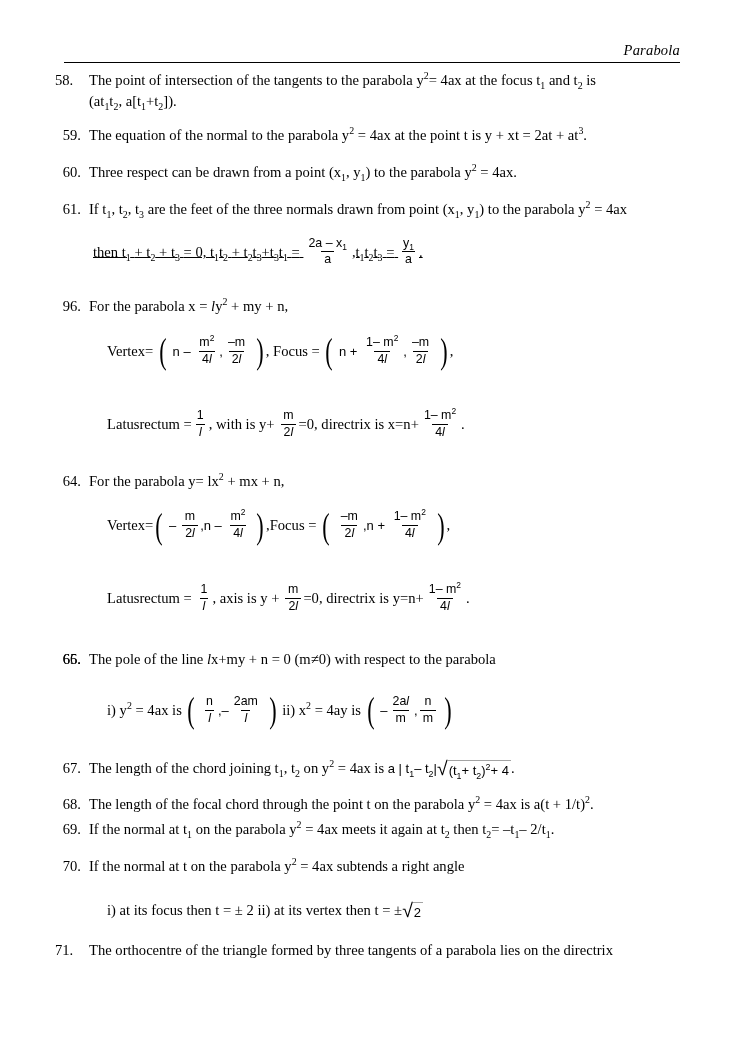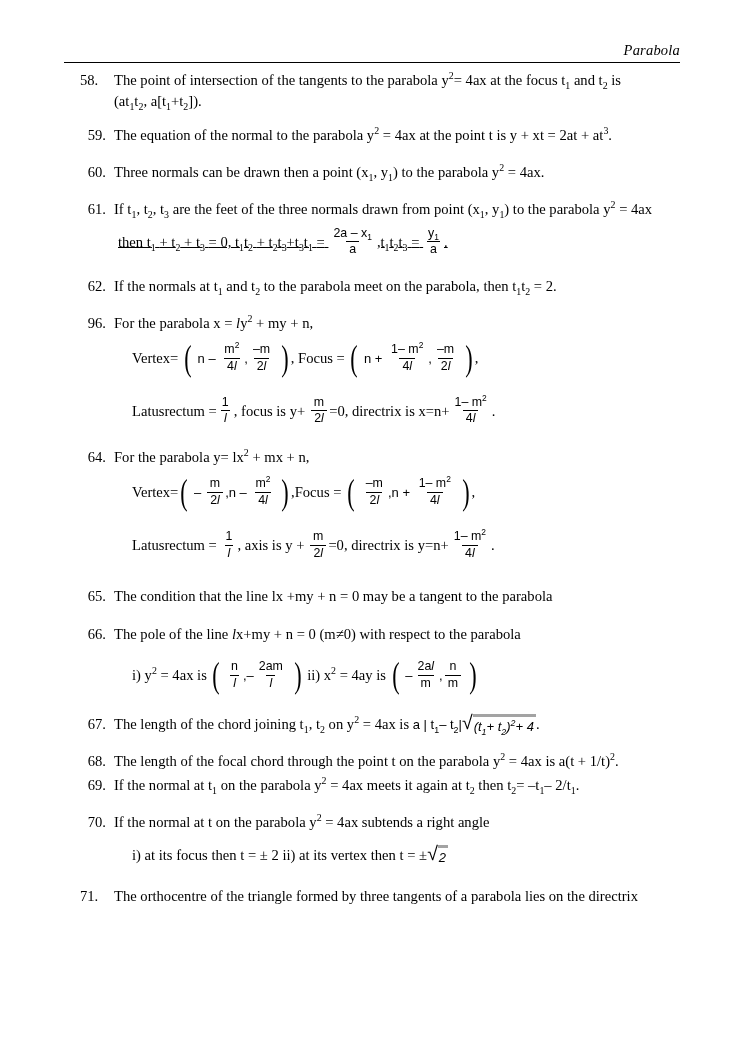--- a/index.html
+++ b/index.html
@@ -35,21 +35,21 @@
   .rule {
     position: absolute;
     left: 64px;
     top: 62px;
     width: 616px;
     height: 1px;
     background: #000;
   }
   .content {
     position: absolute;
-    left: 80px;
+    left: 55px;
     top: 70px;
     width: 616px;
   }
   .item {
     position: relative;
     padding-left: 34px;
     font-size: 14.6px;
     line-height: 1.42;
     margin-bottom: 14px;
   }
@@ -68,41 +68,41 @@
   sub { font-size: 0.68em; vertical-align: sub; line-height: 0; }
   .ital { font-style: italic; }
   .frac {
     display: inline-flex;
     flex-direction: column;
     align-items: center;
     vertical-align: middle;
     font-family: "Liberation Sans", sans-serif;
     font-size: 12.4px;
     line-height: 1.12;
-    margin: 2px 2px;
+    margin: 12px 2px;
     position: relative;
     top: -1px;
   }
   .frac .nume { padding: 0 3px 1px 3px; white-space: nowrap; }
   .frac .deno { padding: 1px 3px 0 3px; border-top: 1px solid #000; white-space: nowrap; }
   .paren {
     display: inline-block;
     font-size: 2.45em;
     font-weight: 300;
     line-height: 0;
     vertical-align: middle;
     transform: scaleX(0.62);
     position: relative;
     top: -1px;
     font-family: "Liberation Serif", serif;
   }
   .sq { display: inline-flex; align-items: flex-start; vertical-align: middle;
         font-family: "Liberation Sans", sans-serif; font-size: 13px; }
   .sq .radsign { font-size: 1.5em; line-height: 0.78; position: relative; top: 1px; }
-  .sq .radband { border-top: 3px solid #a3a3a3; padding: 1px 2px 0 1px; font-style: italic; }
+  .sq .radband { border-top: 1px solid #a3a3a3; padding: 1px 2px 0 1px; }
   .sans { font-family: "Liberation Sans", sans-serif; font-size: 13px; }
   .tight { white-space: nowrap; text-align: right; }
 </style>
 </head>
 <body>
 
 <div class="page">
 
   <div class="header">Parabola</div>
   <div class="rule"></div>
@@ -118,21 +118,21 @@
     </div>
 
     <div class="item" style="margin-bottom:16px;">
       <span class="num">59.</span>
       <span>The equation of the normal to the parabola y</span><sup>2</sup>
       <span>= 4ax at the point t is y + xt = 2at + at</span><sup>3</sup><span>.</span>
     </div>
 
     <div class="item" style="margin-bottom:16px;">
       <span class="num">60.</span>
-      <span>Three normals can be drawn then a point (x</span><sub>1</sub><span>, y</span><sub>1</sub><span>) to the parabola y</span><sup>2</sup>
+      <span>Three respect can be drawn from a point (x</span><sub>1</sub><span>, y</span><sub>1</sub><span>) to the parabola y</span><sup>2</sup>
       <span>= 4ax.</span>
     </div>
 
     <div class="item" style="margin-bottom:16px;">
       <span class="num">61.</span>
       <span>If t</span><sub>1</sub><span>, t</span><sub>2</sub><span>, t</span><sub>3</sub>
       <span>are the feet of the three normals drawn from point (x</span><sub>1</sub><span>, y</span><sub>1</sub><span>) to the parabola y</span><sup>2</sup>
       <span>= 4ax</span>
 
       <div class="sub" style="margin-left:4px;margin-top:6px;text-decoration:underline;">
@@ -147,27 +147,20 @@
           <span class="deno">a</span>
         </span><span>,t</span><sub>1</sub><span>t</span><sub>2</sub><span>t</span><sub>3</sub>
         <span>=</span>
         <span class="frac">
           <span class="nume"><span>y</span><sub>1</sub></span>
           <span class="deno">a</span>
         </span><span>.</span>
       </div>
     </div>
 
-    <div class="item" style="margin-bottom:16px;">
-      <span class="num">62.</span>
-      <span>If the normals at t</span><sub>1</sub>
-      <span>and t</span><sub>2</sub>
-      <span>to the parabola meet on the parabola, then t</span><sub>1</sub><span>t</span><sub>2</sub>
-      <span>= 2.</span>
-    </div>
 
     <div class="item" style="margin-bottom:12px;">
       <span class="num">96.</span>
       <span>For the parabola x = </span><span class="ital">l</span><span>y</span><sup>2</sup>
       <span>+ my + n,</span>
 
       <div class="sub" style="margin-top:8px;">
         <span>Vertex=</span>
         <span class="paren">(</span>
         <span class="sans">n –</span>
@@ -188,21 +181,21 @@
           <span class="nume">–m</span>
           <span class="deno"><span>2</span><span class="ital">l</span></span>
         </span>
         <span class="paren">)</span><span>,</span>
       </div>
 
       <div class="sub2" style="margin-top:18px;">
         <span>Latusrectum =</span><span class="frac">
           <span class="nume">1</span>
           <span class="deno ital">l</span>
-        </span><span>, focus is y+</span>
+        </span><span>, with is y+</span>
         <span class="frac">
           <span class="nume">m</span>
           <span class="deno"><span>2</span><span class="ital">l</span></span>
         </span><span>=0, directrix is x=n+</span><span class="frac">
           <span class="nume"><span>1– m</span><sup>2</sup></span>
           <span class="deno"><span>4</span><span class="ital">l</span></span>
         </span><span>.</span>
       </div>
     </div>
 
@@ -246,21 +239,20 @@
           <span class="deno"><span>2</span><span class="ital">l</span></span>
         </span><span>=0, directrix is y=n+</span><span class="frac">
           <span class="nume"><span>1– m</span><sup>2</sup></span>
           <span class="deno"><span>4</span><span class="ital">l</span></span>
         </span><span>.</span>
       </div>
     </div>
 
     <div class="item" style="margin-top:22px;margin-bottom:10px;">
       <span class="num">65.</span>
-      <span>The condition that the line lx +my + n = 0 may be a tangent to the parabola</span>
     </div>
 
     <div class="item" style="margin-top:18px;margin-bottom:10px;">
       <span class="num">66.</span>
       <span>The pole of the line </span><span class="ital">l</span><span>x+my + n = 0 (m≠0) with respect to the parabola</span>
       <div class="sub" style="margin-top:14px;">
         <span>i) y</span><sup>2</sup>
         <span>= 4ax is</span>
         <span class="paren">(</span>
         <span class="frac">
@@ -307,21 +299,21 @@
       <span>If the normal at t</span><sub>1</sub>
       <span>on the parabola y</span><sup>2</sup>
       <span>= 4ax meets it again at t</span><sub>2</sub>
       <span>then t</span><sub>2</sub><span>= –t</span><sub>1</sub><span>– 2/t</span><sub>1</sub><span>.</span>
     </div>
 
     <div class="item" style="margin-bottom:10px;">
       <span class="num">70.</span>
       <span>If the normal at t on the parabola y</span><sup>2</sup>
       <span>= 4ax subtends a right angle</span>
-      <div class="sub" style="margin-top:12px;">
+      <div class="sub" style="margin-top:24px;">
         <span>i) at its focus then t = ± 2   ii) at its vertex then t = ±</span><span class="sq">
             <span class="radsign">√</span>
             <span class="radband">2</span>
           </span>
       </div>
     </div>
 
     <div class="item justify" style="margin-top:18px;">
       <span class="num">71.</span>
       <span>The orthocentre of the triangle formed by three tangents of a parabola lies on the directrix</span>

